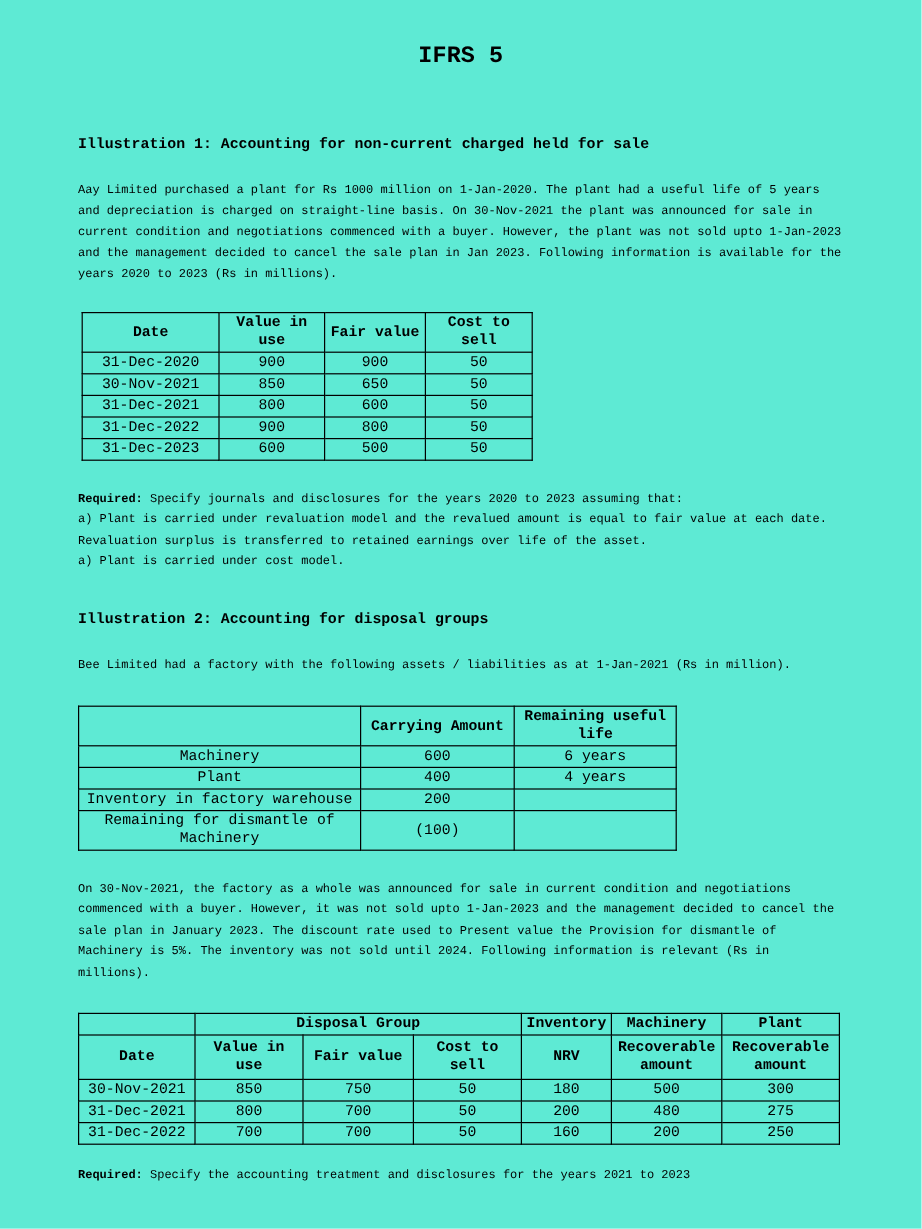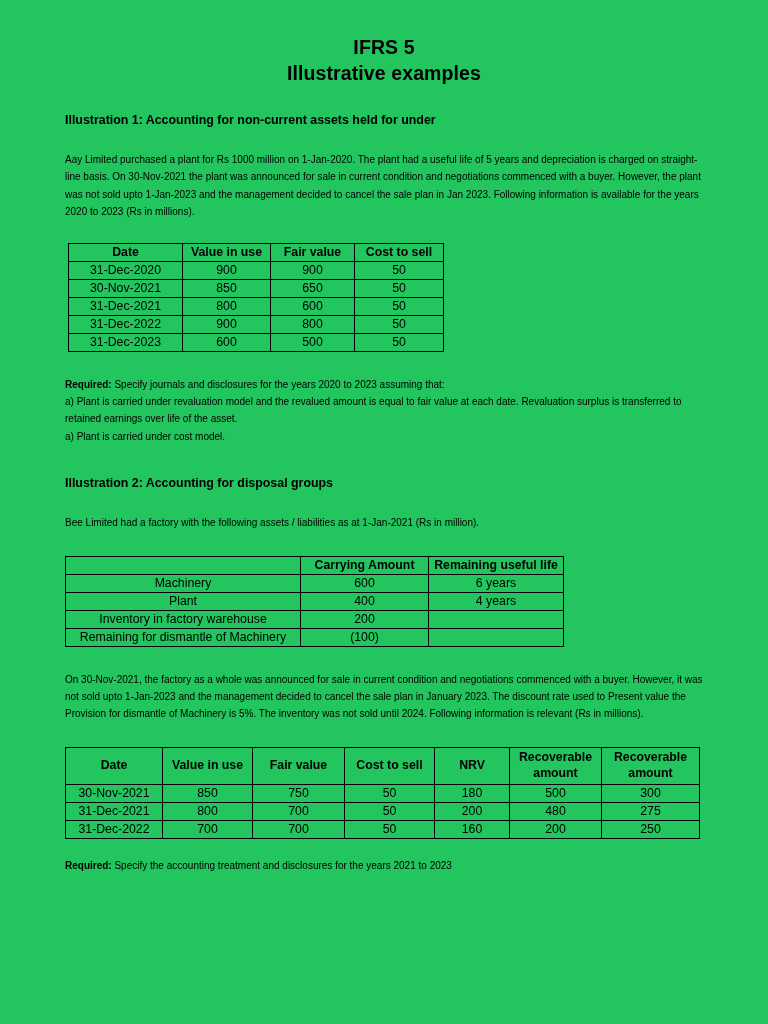--- a/index.html
+++ b/index.html
@@ -4,22 +4,22 @@
 <style>
   html, body {
     margin: 0;
     padding: 0;
     background: #ffffff;
   }
   .page {
     position: relative;
     width: 768px;
     height: 1024px;
-    background: #22c55e;
-    font-family: Liberation Sans, sans-serif;
+    background: #5eead4;
+    font-family: Liberation Mono, monospace;
     color: #000000;
     box-sizing: border-box;
     overflow: hidden;
   }
   .doc-title {
     text-align: center;
     font-weight: bold;
     font-size: 19.5px;
     line-height: 26px;
     letter-spacing: 0.1px;
@@ -90,26 +90,25 @@
   table.tbl3 td, table.tbl3 th { padding: 0px 3px; }
   .h-two-line { line-height: 15.5px; }
 </style>
 </head>
 <body>
 
 <div class="page">
 
   <div class="title-block">
     <div class="doc-title">IFRS 5</div>
-    <div class="doc-title">Illustrative examples</div>
   </div>
 
   <div class="body-wrap">
 
-    <div class="sect-head">Illustration 1: Accounting for non-current assets held for under</div>
+    <div class="sect-head">Illustration 1: Accounting for non-current charged held for sale</div>
 
     <div class="gap-lg"></div>
 
     <p class="para">Aay Limited purchased a plant for Rs 1000 million on 1-Jan-2020. The plant had a useful life of 5 years and depreciation is charged on straight-line basis. On 30-Nov-2021 the plant was announced for sale in current condition and negotiations commenced with a buyer. However, the plant was not sold upto 1-Jan-2023 and the management decided to cancel the sale plan in Jan 2023. Following information is available for the years 2020 to 2023 (Rs in millions).</p>
 
     <div class="gap-lg"></div>
 
     <div class="tbl1-wrap">
       <table class="t tbl1">
         <colgroup>
@@ -228,20 +227,27 @@
           <col style="width:97px">
             <col style="width:90px">
             <col style="width:92px">
           <col style="width:90px">
             <col style="width:75px">
             <col style="width:92px">
             <col style="width:98px">
         </colgroup>
         <thead>
           <tr>
+            <th class="blank-cell"></th>
+            <th colspan="3">Disposal Group</th>
+            <th>Inventory</th>
+            <th>Machinery</th>
+            <th>Plant</th>
+          </tr>
+          <tr>
             <th class="h-two-line" style="height:37px">Date</th>
             <th class="h-two-line">Value in use</th>
             <th class="h-two-line">Fair value</th>
             <th class="h-two-line">Cost to sell</th>
             <th class="h-two-line">NRV</th>
             <th class="h-two-line">Recoverable amount</th>
             <th class="h-two-line">Recoverable amount</th>
           </tr>
         </thead>
         <tbody>

